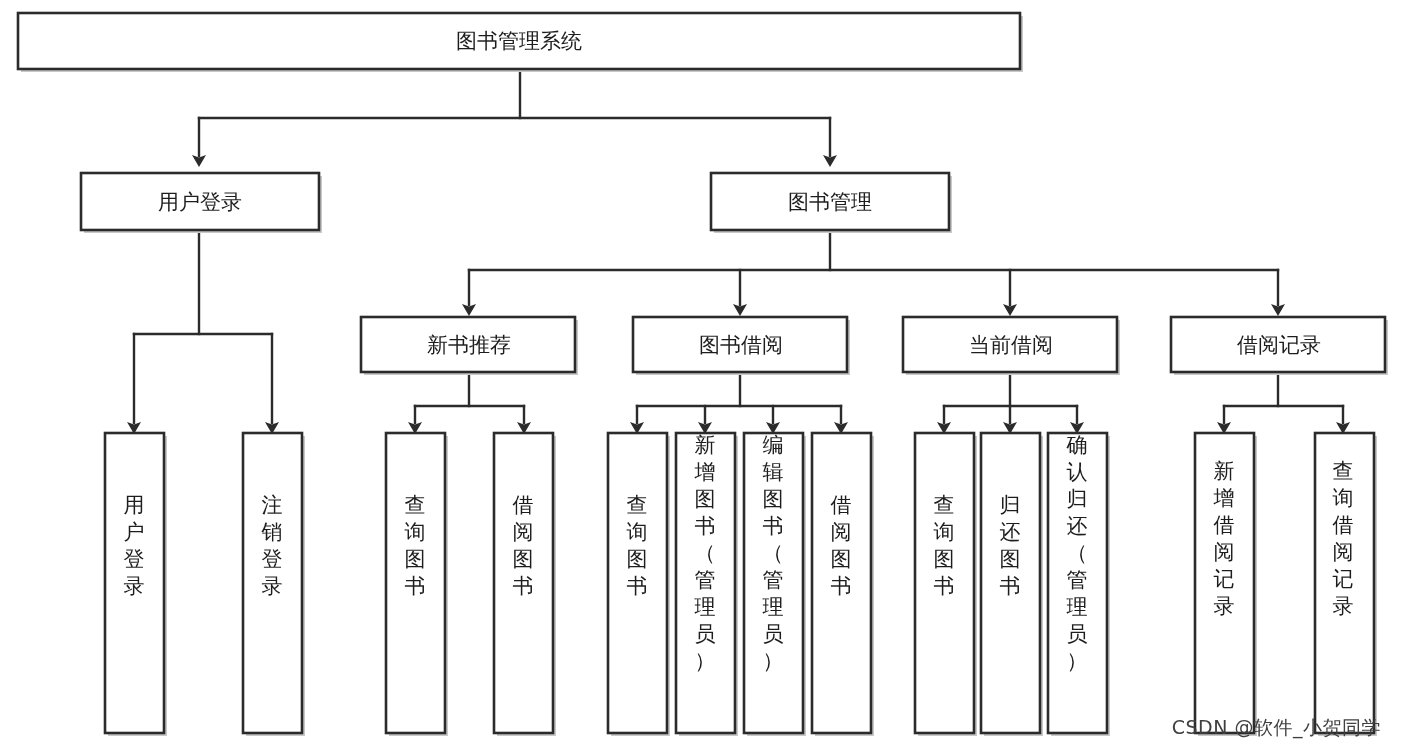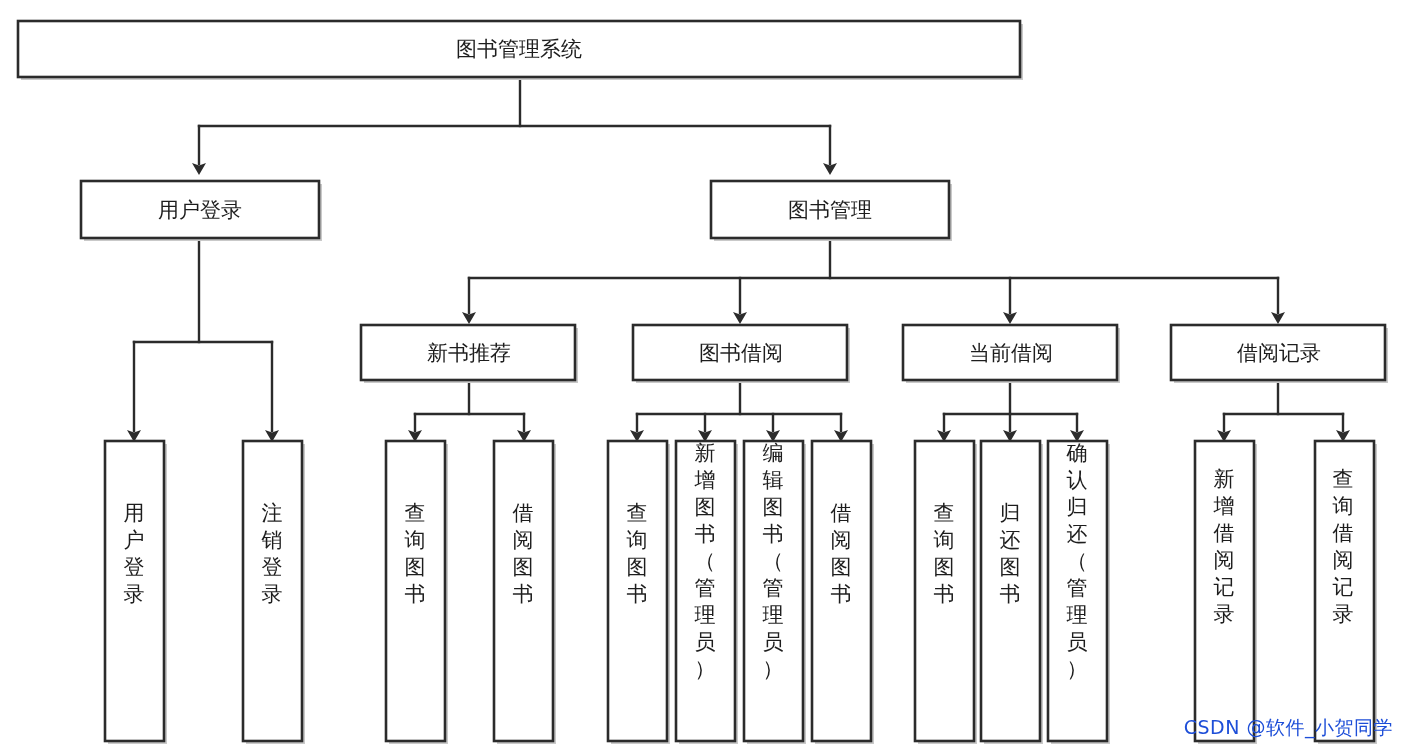--- a/index.html
+++ b/index.html
@@ -10,21 +10,21 @@
   body {
     width: 1405px;
     height: 747px;
     font-family: "DejaVu Sans", "Liberation Sans", sans-serif;
     position: relative;
     overflow: hidden;
   }
   #diagram-root {
     position: absolute;
     left: 0;
-    top: 8px;
+    top: 0;
     width: 1405px;
     height: 602px;
     border-radius: 27px;
   }
   svg {
     display: block;
   }
   .node-box {
     fill: #ffffff;
     stroke: #2b2b2b;
@@ -52,25 +52,25 @@
     dominant-baseline: middle;
   }
   .node-label-vert {
     fill: #1d1d1d;
     font-family: "DejaVu Sans", "Liberation Sans", sans-serif;
     font-size: 21px;
     text-anchor: middle;
   }
   .watermark {
     position: absolute;
-    right: 12px;
+    right: 24px;
     bottom: 6px;
     font-family: "DejaVu Sans", "Liberation Sans", sans-serif;
     font-size: 19px;
-    color: #1d4ed8;
+    color: #404040;
     letter-spacing: 0.5px;
     white-space: nowrap;
     user-select: none;
   }
 </style>
 </head>
 <body>
 
 <div id="diagram-root">
 <svg width="1405" height="747" viewBox="0 0 1405 747" xmlns="http://www.w3.org/2000/svg">

